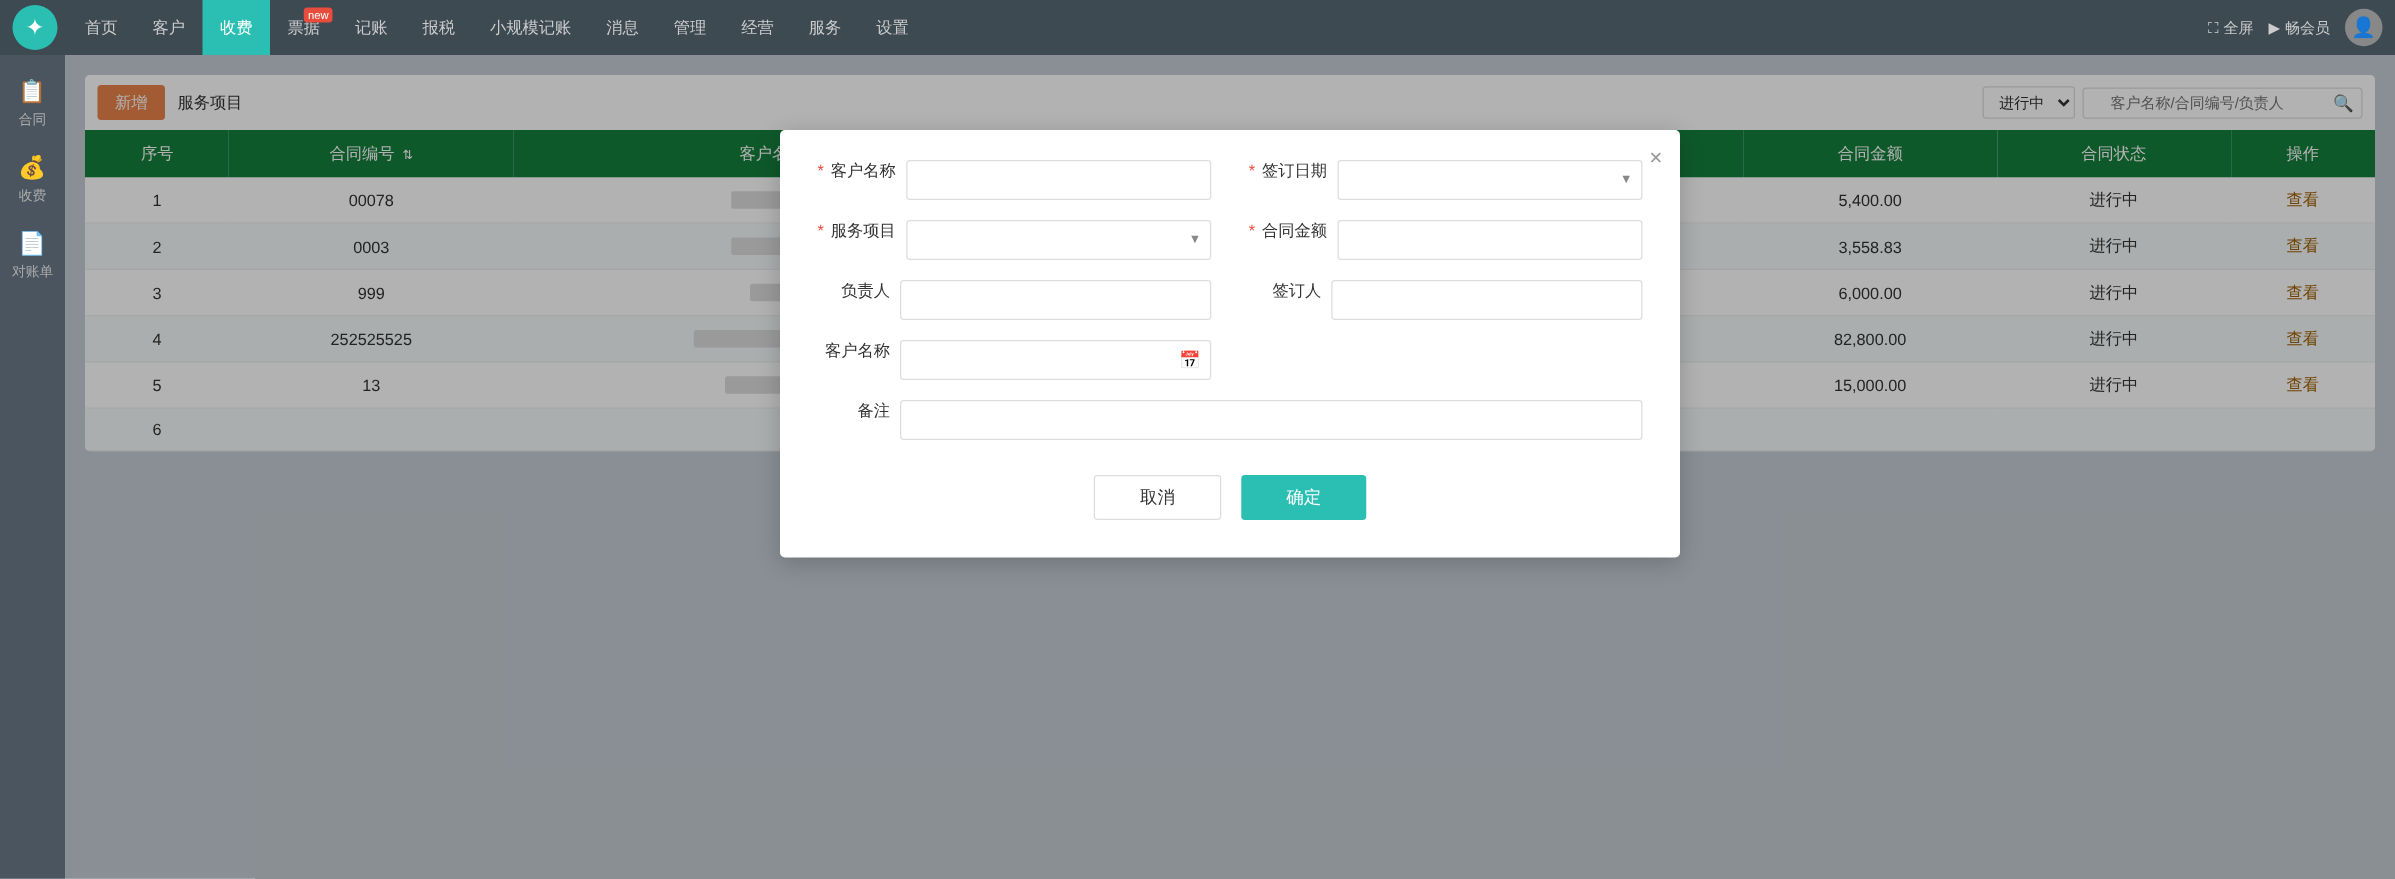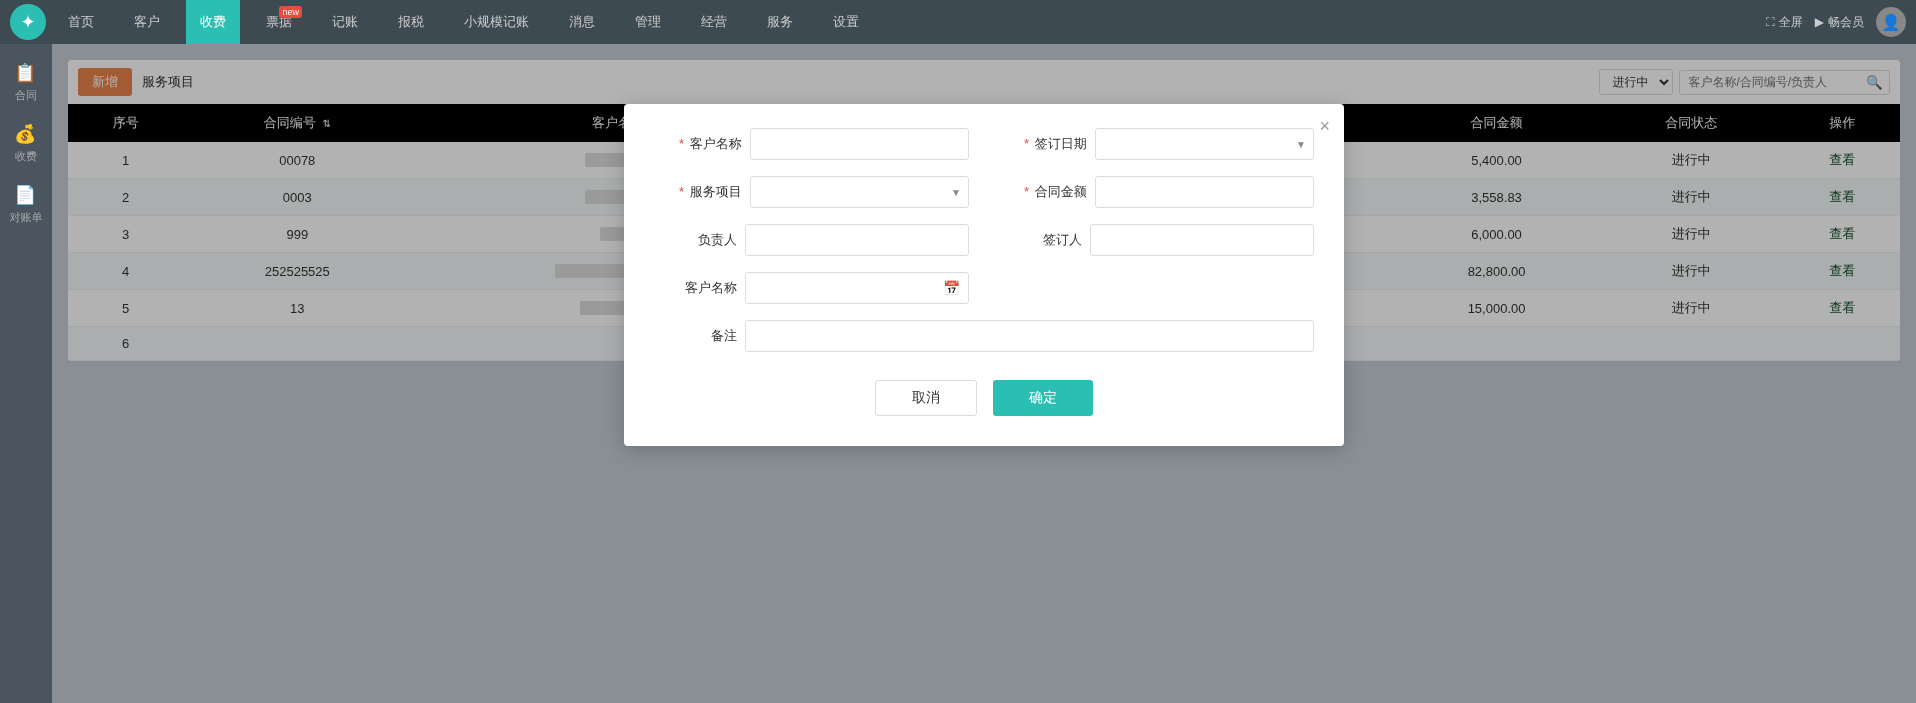--- a/index.html
+++ b/index.html
@@ -22,21 +22,21 @@
       border-radius: 50%;
       display: flex;
       align-items: center;
       justify-content: center;
       margin-right: 8px;
       color: white;
       font-size: 18px;
     }
     .top-nav-items {
       display: flex;
-      gap: 12px;
+      gap: 0;
       flex: 1;
     }
     .top-nav-item {
       padding: 0 14px;
       height: 44px;
       display: flex;
       align-items: center;
       color: #ccc;
       cursor: pointer;
       font-size: 13px;
@@ -163,20 +163,21 @@
       color: #333;
       background: white;
       cursor: pointer;
     }
     .search-input-wrap {
       display: flex;
       align-items: center;
       border: 1px solid #ddd;
       border-radius: 3px;
       overflow: hidden;
+      padding-left: 13px;
     }
     .search-input-field {
       border: none;
       padding: 4px 8px;
       font-size: 12px;
       color: #999;
       outline: none;
       width: 180px;
     }
     .search-icon-btn {
@@ -186,22 +187,23 @@
       cursor: pointer;
       color: #888;
     }
 
     
     .data-table {
       width: 100%;
       border-collapse: collapse;
     }
     .data-table thead tr {
-      background: #000000;
+      background: #15803d;
       color: white;
+      font-family: Liberation Serif, serif;
     }
     .data-table thead th {
       padding: 10px 8px;
       text-align: center;
       font-weight: normal;
       font-size: 13px;
       white-space: nowrap;
     }
     .data-table tbody tr:nth-child(even) { background: #f5f9f9; }
     .data-table tbody tr:nth-child(odd) { background: white; }
@@ -213,21 +215,21 @@
       border-bottom: 1px solid #eee;
     }
     .td-blurred {
       background: #ddd;
       color: transparent;
       border-radius: 2px;
       display: inline-block;
       height: 14px;
     }
     .action-link {
-      color: #14532d;
+      color: #a16207;
       cursor: pointer;
     }
     .status-badge {
       color: #333;
     }
     .sort-icon { font-size: 10px; margin-left: 3px; }
 
     
     .modal-overlay {
       position: absolute;
@@ -263,23 +265,21 @@
       margin-bottom: 24px;
       font-weight: bold;
     }
     .form-grid {
       display: grid;
       grid-template-columns: 1fr 1fr;
       gap: 16px 30px;
     }
     .form-row {
       display: flex;
-      align-items: center;
       gap: 8px;
-      margin-left: 25px;
     }
     .form-label {
       font-size: 13px;
       color: #333;
       white-space: nowrap;
       min-width: 58px;
       text-align: right;
     }
     .required-star {
       color: #e74c3c;

